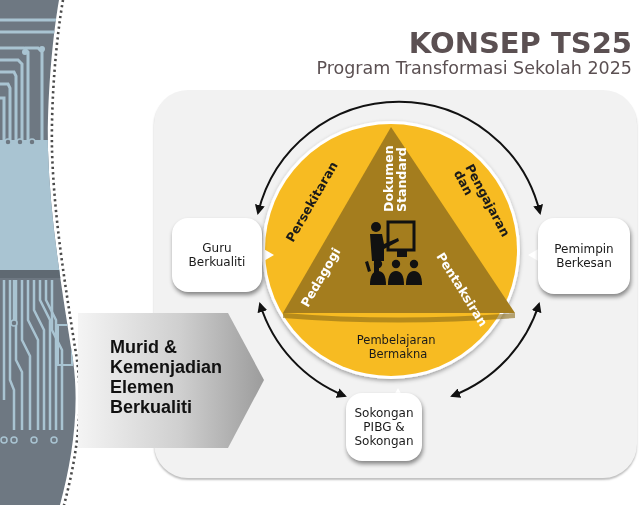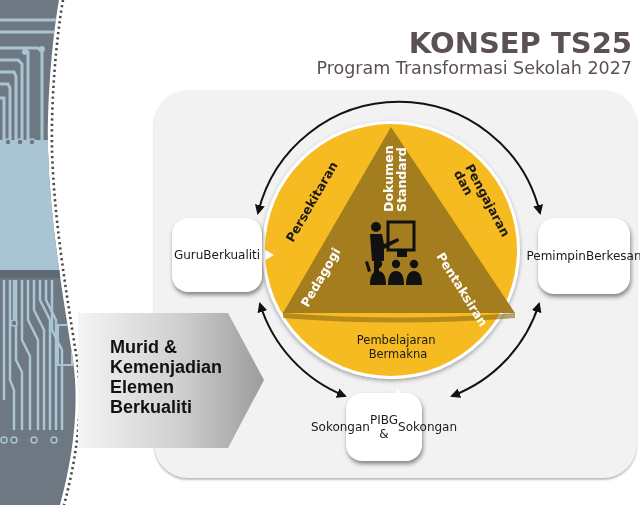--- a/index.html
+++ b/index.html
@@ -21,21 +21,21 @@
   }
   #panel {
     position: absolute; left: 154px; top: 90px; width: 483px; height: 388px;
     background: #f2f2f2; border-radius: 34px;
     box-shadow: 0 2px 2px rgba(0,0,0,0.25);
   }
   #diagram { position: absolute; left: 0; top: 0; width: 640px; height: 505px; }
   .bubble {
     position: absolute; background: #ffffff; border-radius: 16px;
     box-shadow: 1px 3px 4px rgba(0,0,0,0.45);
-    display: flex; flex-direction: row; align-items: center; justify-content: center;
+    display: flex; flex-direction: column; align-items: center; justify-content: center;
     font-family: "DejaVu Sans", sans-serif; font-size: 12px; color: #1a1a1a;
     line-height: 14px; text-align: center;
   }
   .bubble span { display: block; }
   #element-box {
     position: absolute; left: 78px; top: 313px; width: 186px; height: 135px;
   }
   #element-text {
     position: absolute; left: 110px; top: 337px;
     font-family: "Liberation Sans", sans-serif; color: #111;
@@ -99,21 +99,21 @@
       <circle cx="34" cy="440" r="3"></circle>
       <circle cx="54" cy="440" r="3"></circle>
     </g>
     <rect x="58" y="325" width="14" height="40" fill="none" stroke="#a9c4d2" stroke-width="2"></rect>
   </g>
 
   <path d="M63,0 C56,40 51,100 52,150 C54,220 66,290 77,360 C84,410 76,460 64,505" fill="none" stroke="#4a4a4a" stroke-width="2.6" stroke-dasharray="2.2 3.2"></path>
 </svg>
 
 <div id="title">KONSEP TS25</div>
-<div id="subtitle">Program Transformasi Sekolah 2027</div>
+<div id="subtitle">Program Transformasi Sekolah 2025</div>
 
 <div id="panel"></div>
 
 <svg id="element-box" viewBox="0 0 186 135">
   <defs>
     <linearGradient id="eg" x1="0" y1="0" x2="1" y2="0">
       <stop offset="0" stop-color="#f4f4f4"></stop>
       <stop offset="0.55" stop-color="#cfcfcf"></stop>
       <stop offset="1" stop-color="#9c9c9c"></stop>
     </linearGradient>

